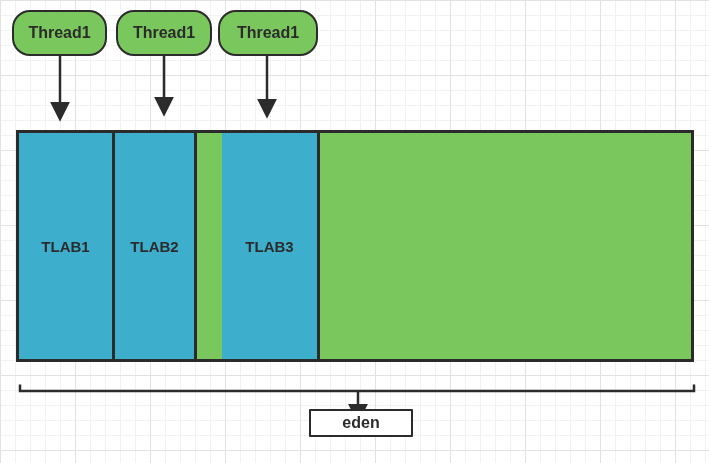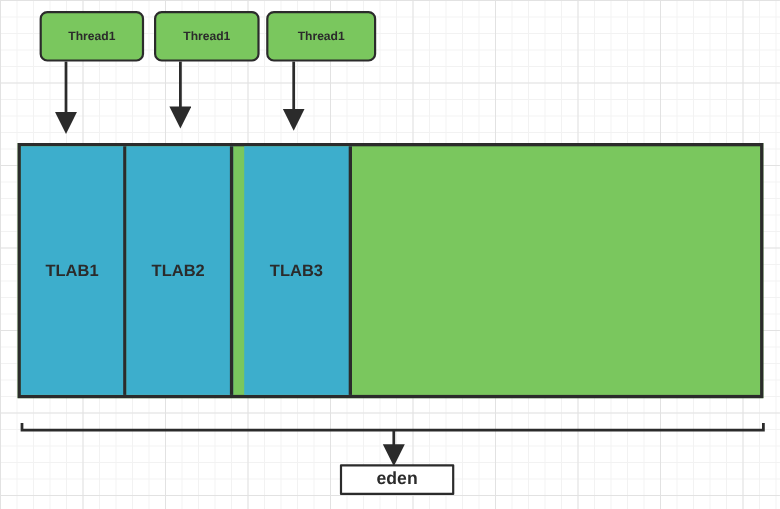--- a/index.html
+++ b/index.html
@@ -20,28 +20,27 @@
       linear-gradient(to bottom, var(--grid-minor, #f2f2f2) 1px, transparent 1px);
     background-size: 75px 75px, 75px 75px, 15px 15px, 15px 15px;
   }
   .thread-box {
     position: absolute;
     top: 10px;
     height: 46px;
     box-sizing: border-box;
     background: var(--thread-fill, #7ac75e);
     border: 2.5px solid var(--stroke, #2b2b2b);
-    border-radius: 7px;
+    border-radius: 18px;
     display: flex;
     align-items: center;
     justify-content: center;
     font-weight: bold;
-    font-size: 11px;
+    font-size: 16px;
     color: var(--text, #2b2b2b);
-    margin-left: 24px;
   }
   .thread-box.t1 { left: 12px;  width: 95px;  }
   .thread-box.t2 { left: 116px; width: 96px;  }
   .thread-box.t3 { left: 218px; width: 100px; }
 
   .eden-rect {
     position: absolute;
     left: 16px;
     top: 130px;
     width: 678px;
@@ -59,27 +58,27 @@
     background: var(--tlab-fill, #3daecc);
     border-right: 3px solid var(--stroke, #2b2b2b);
     display: flex;
     align-items: center;
     justify-content: center;
     font-weight: bold;
     font-size: 15px;
     color: var(--text, #2b2b2b);
   }
   .tlab.s1 { left: 0;     width: 96px; }
-  .tlab.s2 { left: 96px;  width: 97px; }
+  .tlab.s2 { left: 96px;  width: 82px; }
   .tlab.s3 { left: 203px; width: 98px; }
 
   .eden-label-box {
     position: absolute;
     left: 309px;
-    top: 422px;
+    top: 409px;
     width: 104px;
     height: 28px;
     box-sizing: border-box;
     background: var(--background, #ffffff);
     border: 2.5px solid var(--stroke, #2b2b2b);
     border-radius: 1px;
     display: flex;
     align-items: center;
     justify-content: center;
     font-weight: bold;

